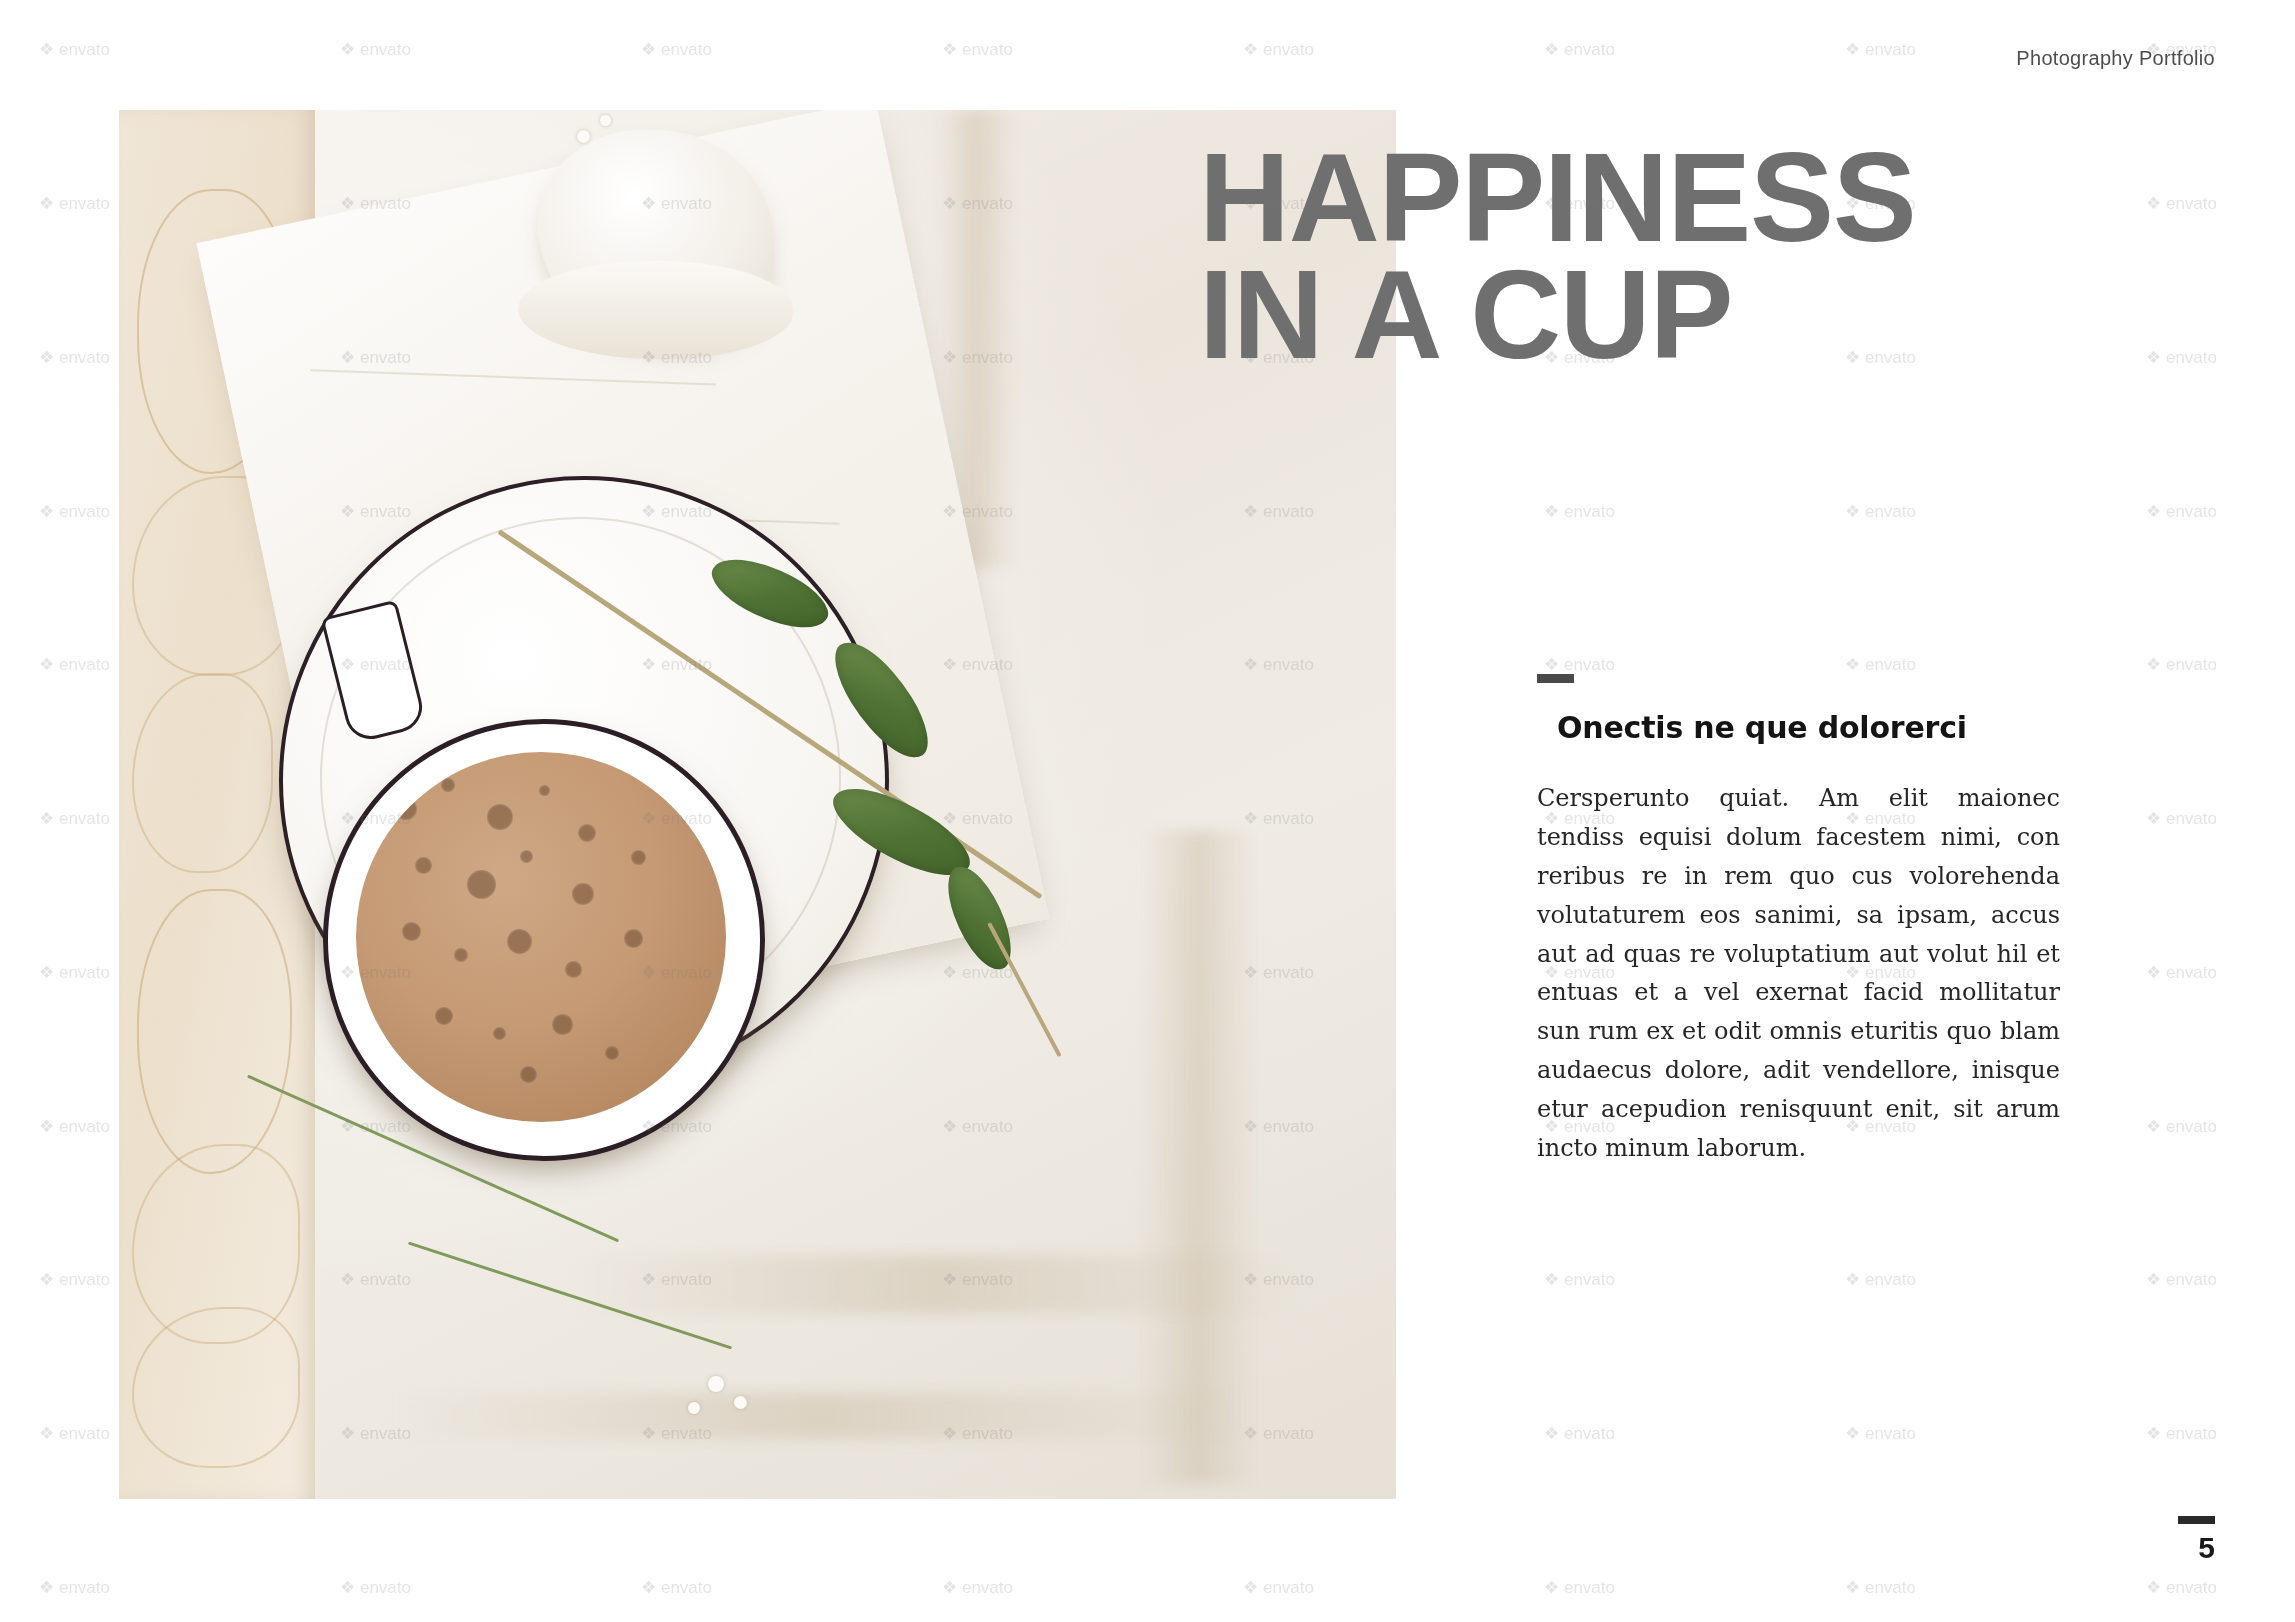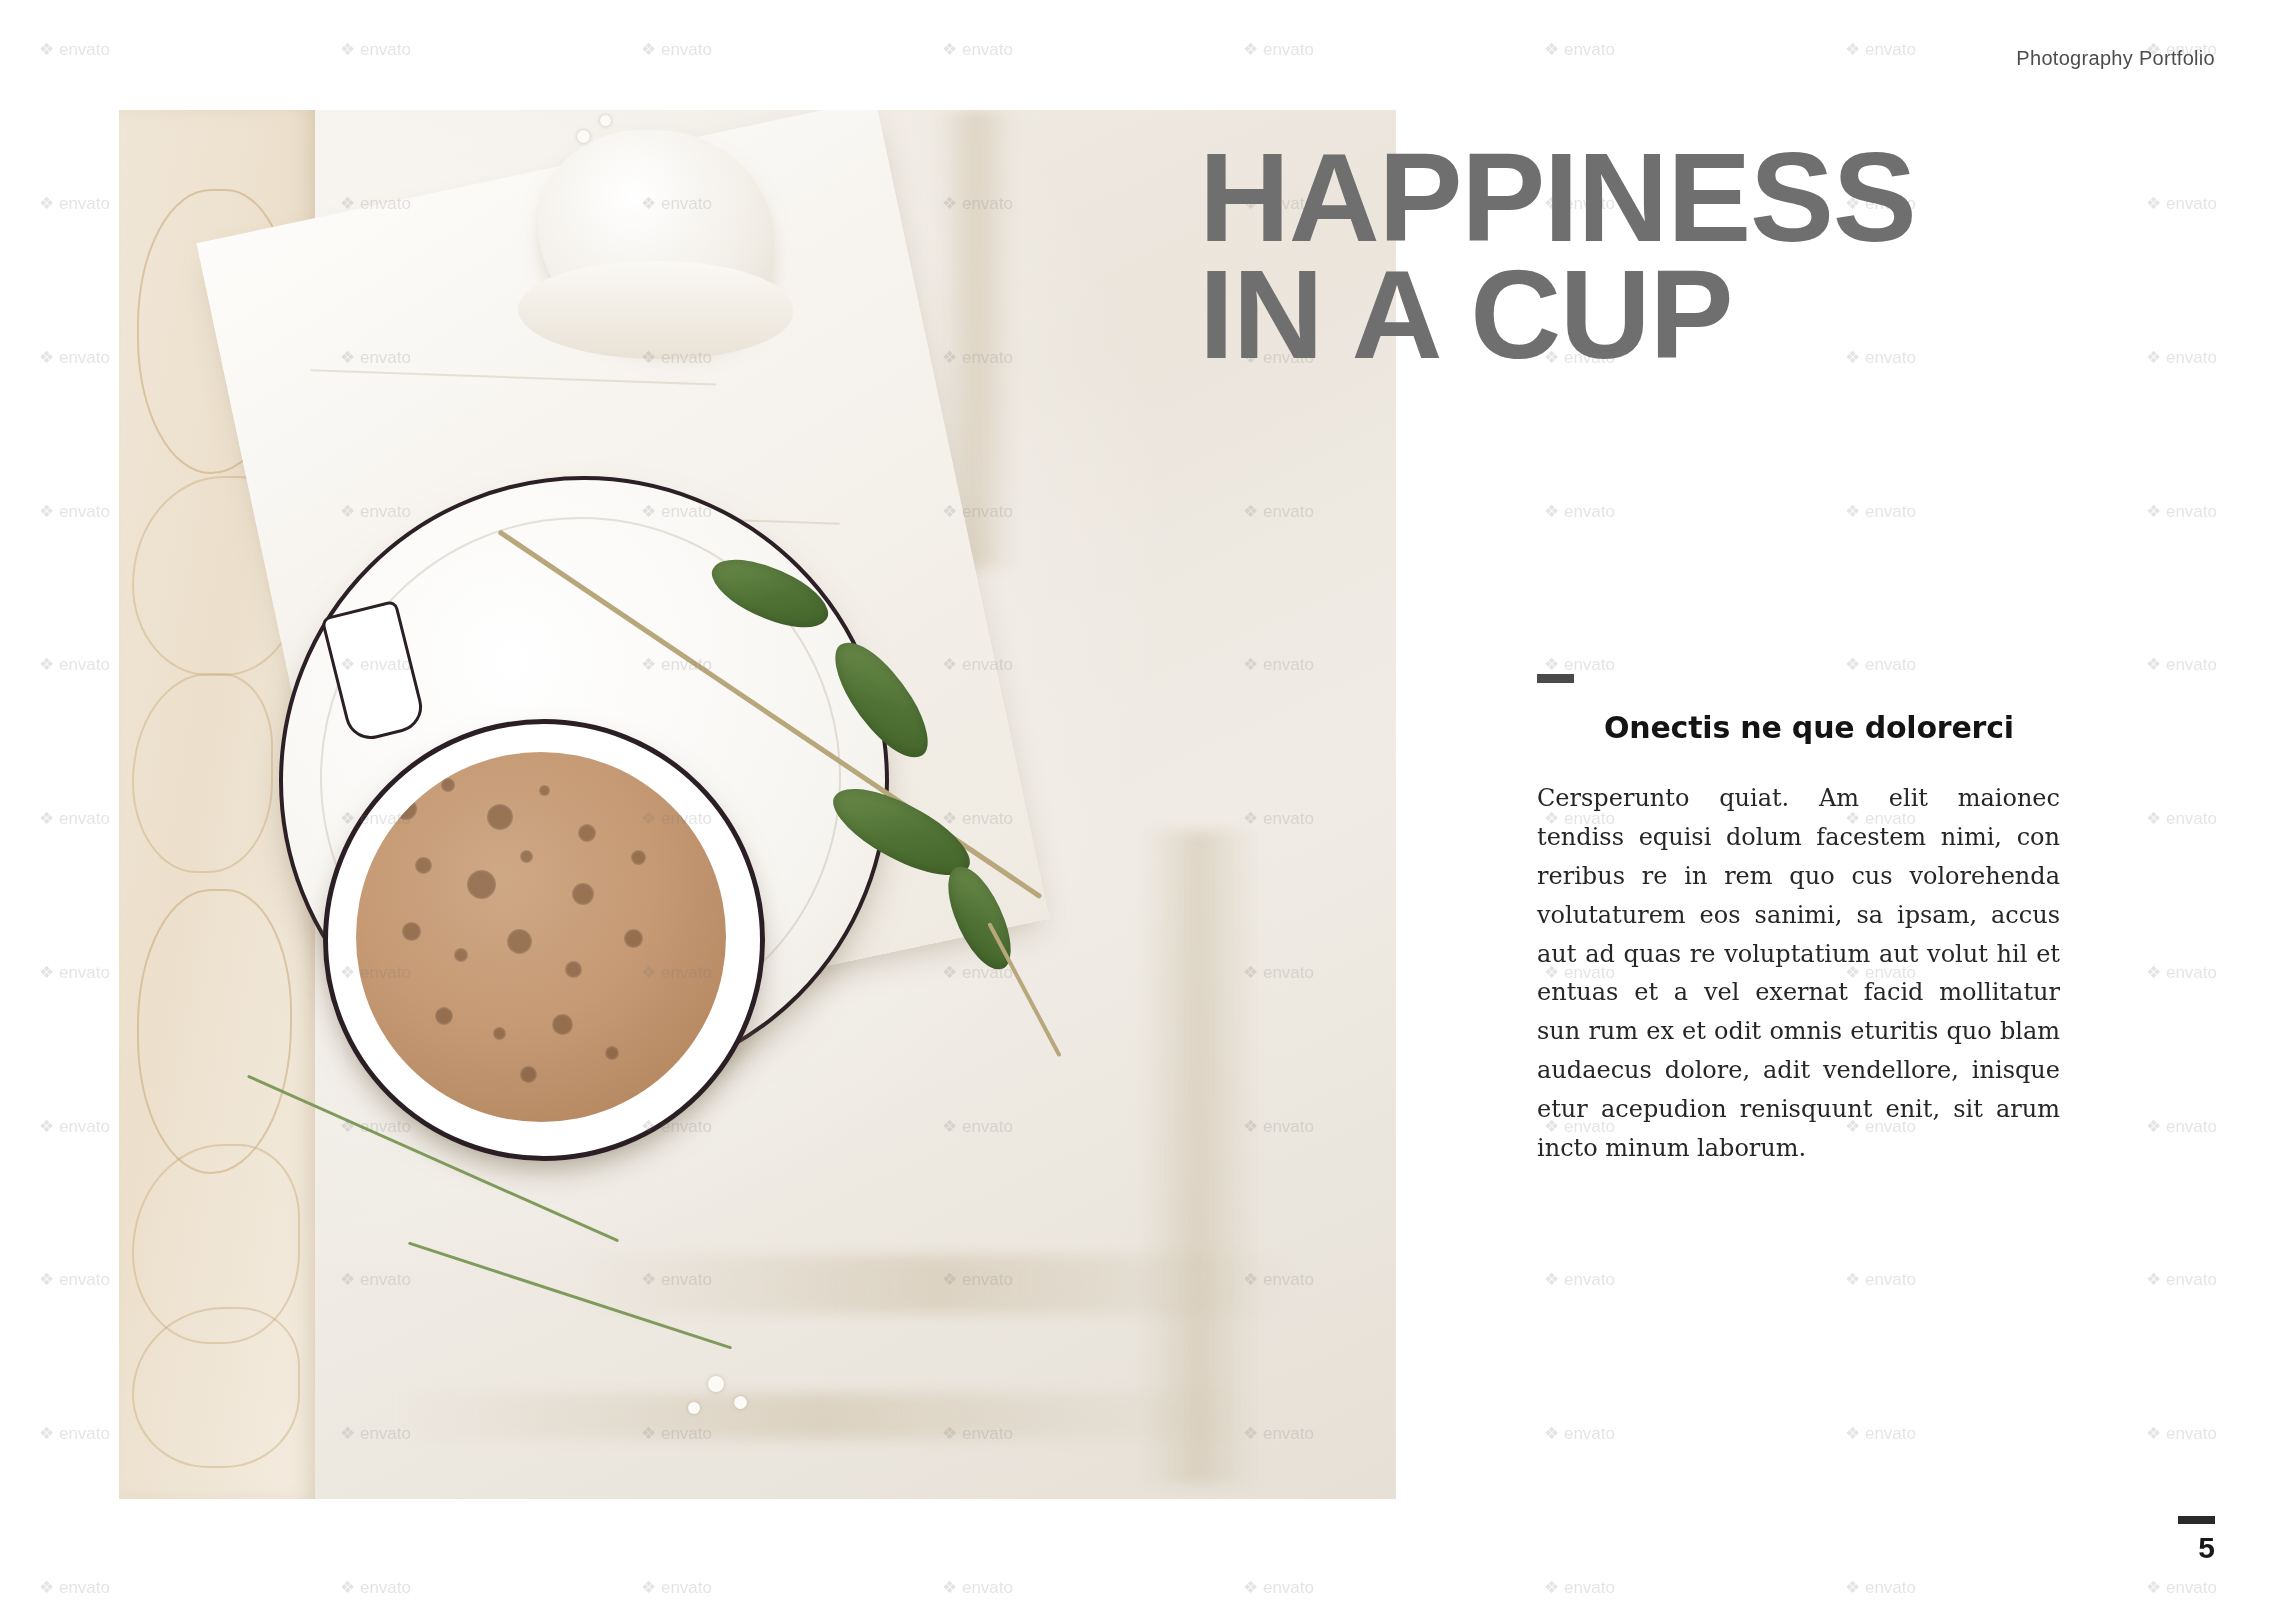--- a/index.html
+++ b/index.html
@@ -224,21 +224,21 @@
   .rule {
     position: absolute;
     left: 1537px;
     top: 674px;
     width: 37px;
     height: 9.2px;
     background: #4a4a4a;
   }
   .subhead {
     position: absolute;
-    left: 1604px;
+    left: 1557px;
     top: 710px;
     font-family: "DejaVu Sans", sans-serif;
     font-weight: bold;
     font-size: 30px;
     color: #141414;
     letter-spacing: -0.2px;
   }
   .body {
     position: absolute;
     left: 1537px;

